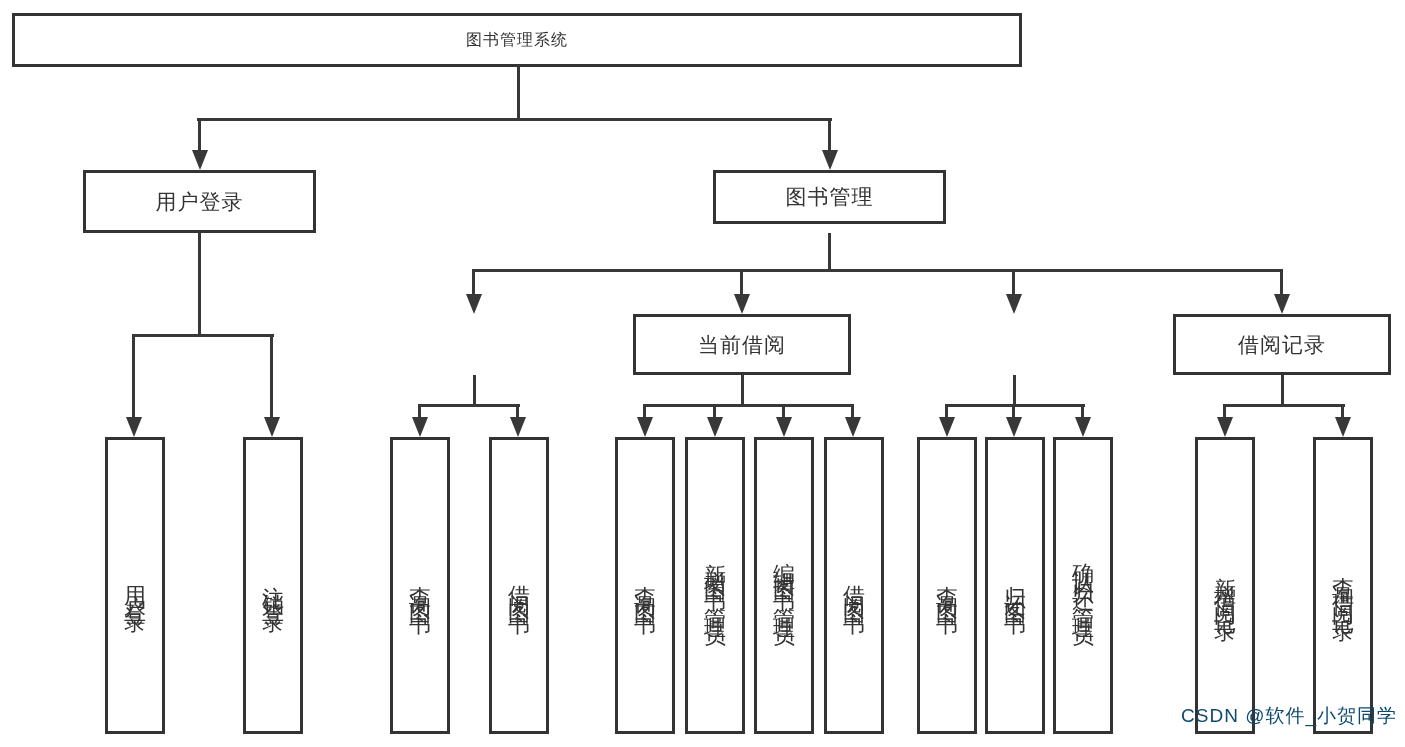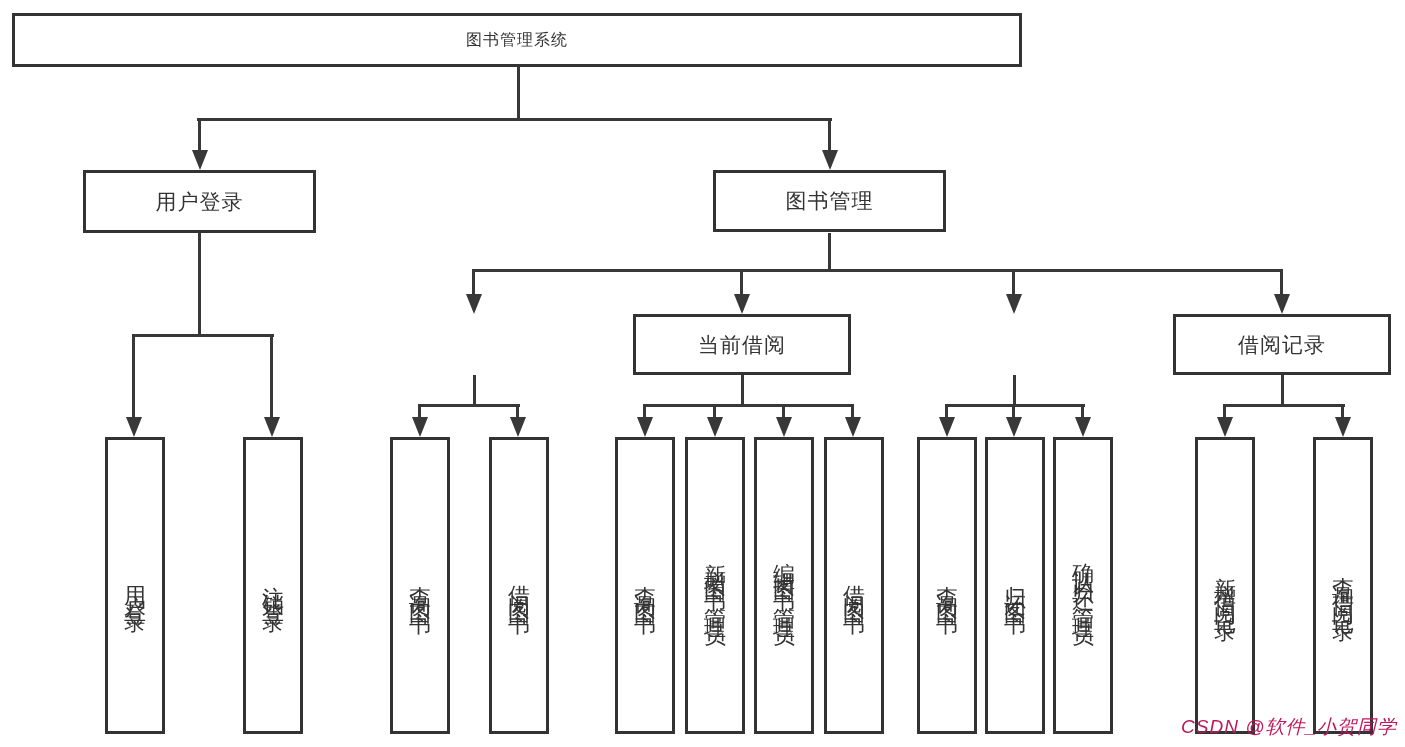--- a/index.html
+++ b/index.html
@@ -19,22 +19,22 @@
   }
   .hline{position:absolute;height:3px;background:#383838;}
   .vline{position:absolute;width:3px;background:#383838;}
   .arrow{position:absolute;width:16px;}
   .arrow i{display:block;position:absolute;}
   .arrow .shaft{left:6px;top:0;bottom:19px;width:3px;background:#383838;}
   .arrow .head{left:0;bottom:0;width:0;height:0;
     border-left:8px solid transparent;border-right:8px solid transparent;
     border-top:20px solid #383838;}
   .watermark{
-    position:absolute;right:8px;bottom:7px;font-size:19px;color:#be185d;
-    letter-spacing:1px;white-space:nowrap;font-style:italic;
+    position:absolute;right:8px;bottom:18px;font-size:19px;color:#0c4a6e;
+    letter-spacing:1px;white-space:nowrap;
   }
 </style>
 </head>
 <body>
 
 <div class="canvas">
 
   <div class="vline" style="left:517px;top:67px;height:54px"></div>
   <div class="hline" style="left:197px;top:118px;width:635px"></div>
   <div class="arrow" style="left:192px;top:118px;height:52px">
@@ -129,21 +129,21 @@
     </div>
   <div class="arrow" style="left:1335px;top:404px;height:33px">
       <i class="shaft"></i>
       <i class="head"></i>
     </div>
 
   <div class="box root" style="left:12px;top:13px;width:1010px;height:54px">图书管理系统</div>
 
   <div class="box" style="left:83px;top:170px;width:233px;height:63px">用户登录</div>
 
-  <div class="box" style="left:713px;top:170px;width:233px;height:62px">图书管理</div>
+  <div class="box" style="left:713px;top:170px;width:233px;height:54px">图书管理</div>
 
 
   <div class="box" style="left:633px;top:314px;width:218px;height:61px">当前借阅</div>
 
 
   <div class="box" style="left:1173px;top:314px;width:218px;height:61px">借阅记录</div>
 
   <div class="box leaf" style="left:105px;top:437px;width:60px;height:297px">
     <span>用户登录</span>
   </div>

